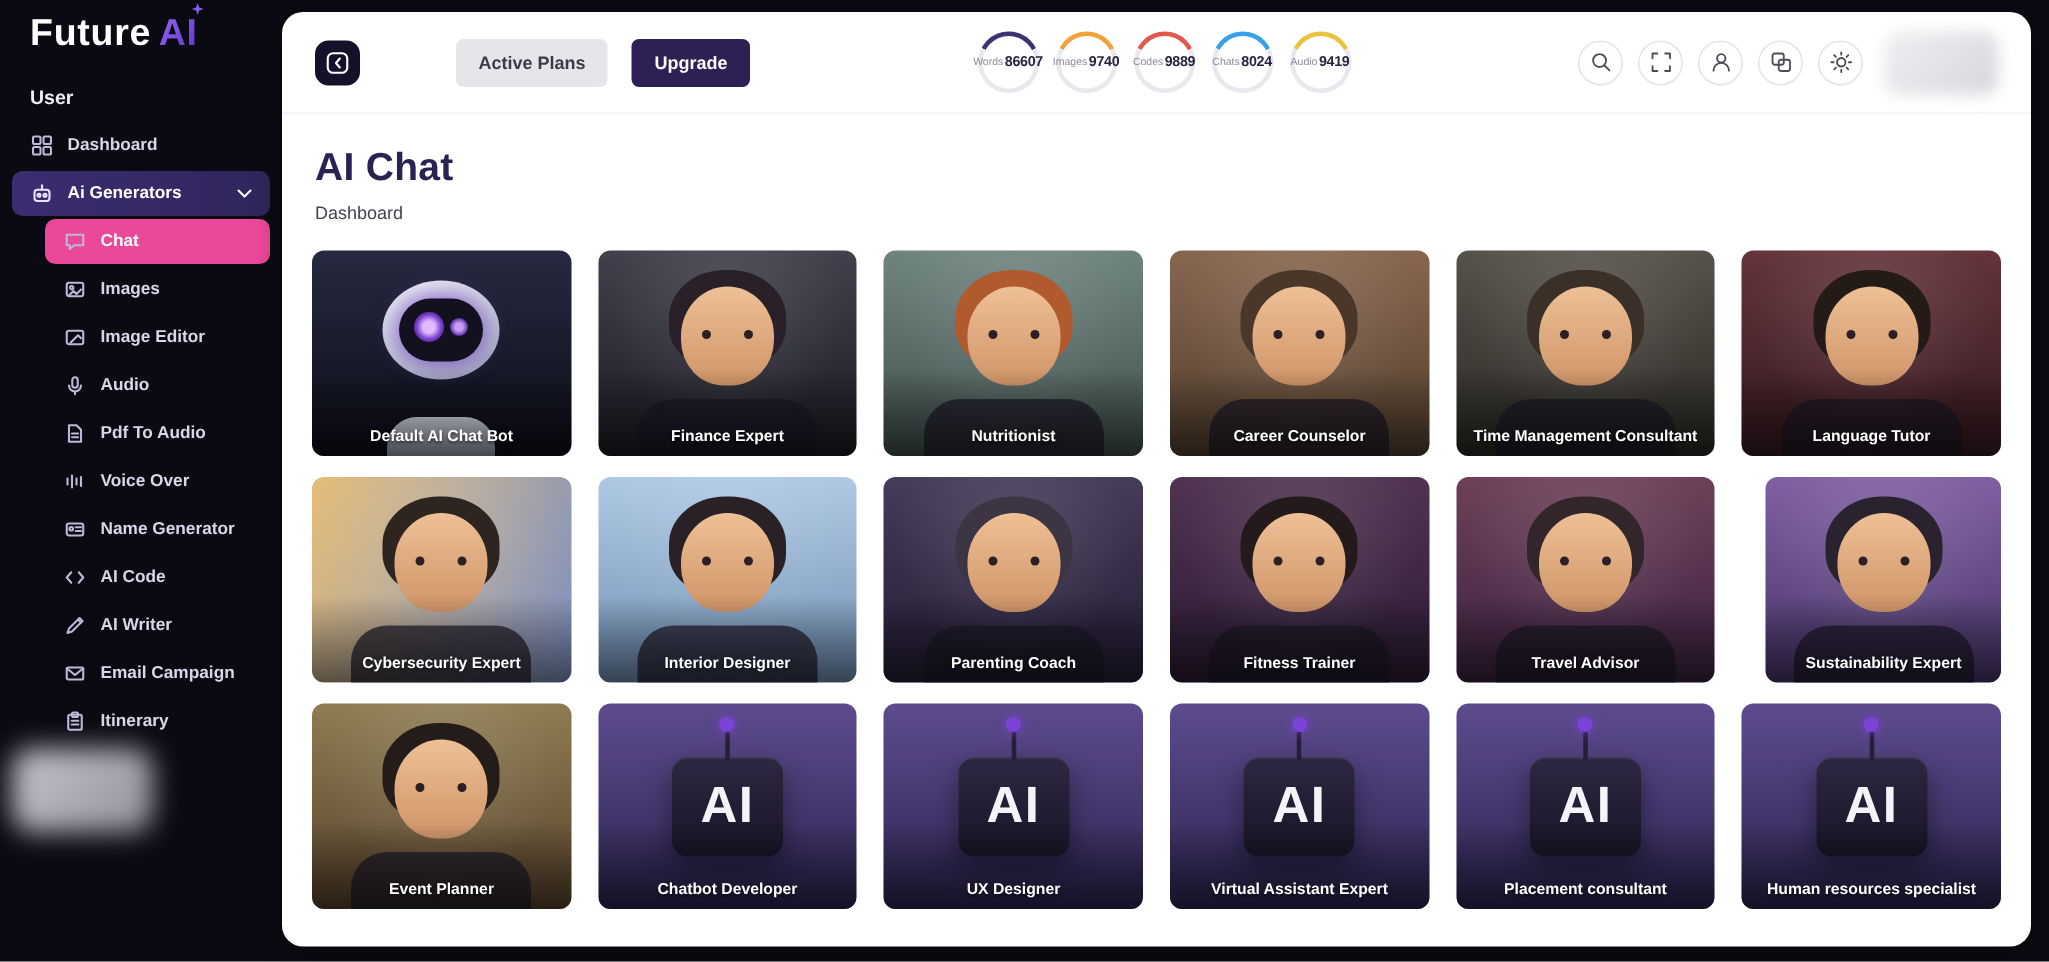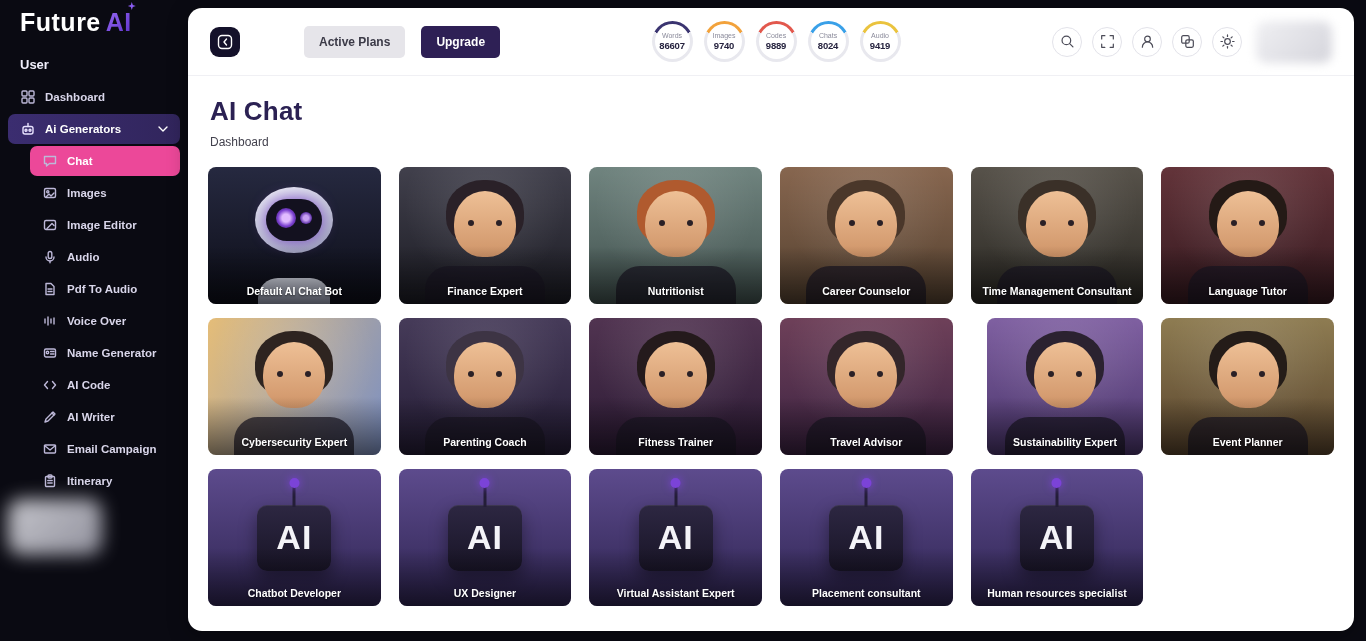--- a/index.html
+++ b/index.html
@@ -29,21 +29,21 @@
   
   .main{position:absolute;left:188px;top:8px;right:12px;bottom:10px;background:#fff;border-radius:14px;overflow:hidden;box-shadow:0 4px 20px rgba(0,0,0,.35)}
   .topbar{display:flex;align-items:center;height:68px;padding:0 22px;border-bottom:1px solid #f0f0f4}
   .collapse-btn{width:30px;height:30px;border-radius:9px;background:#14112a;display:flex;align-items:center;justify-content:center;cursor:pointer;border:none}
   .collapse-btn svg{width:16px;height:16px;stroke:#fff;fill:none;stroke-width:1.4;stroke-linecap:round;stroke-linejoin:round}
   .btn{border:none;border-radius:5px;font-size:12px;font-weight:600;padding:9px 15px;cursor:pointer;font-family:inherit}
   .btn-plans{background:#e6e5ea;color:#3b3a47;margin-left:64px}
   .btn-upgrade{background:#2e2055;color:#fff;margin-left:16px}
   .stats{display:flex;gap:11px;margin:0 auto}
   .stat{width:41px;height:41px;border-radius:50%;position:relative;flex:0 0 41px}
-  .stat-in{position:absolute;inset:3px;background:#fff;border-radius:50%;display:flex;flex-direction:column;align-items:center;justify-content:center;gap:1px}
+  .stat-in{position:absolute;inset:3px;background:#fff;border-radius:50%;display:flex;flex-direction:row;align-items:center;justify-content:center;gap:1px}
   .stat-label{font-size:7px;color:#8a8a9a}
   .stat-value{font-size:9.5px;font-weight:700;color:#26233f;letter-spacing:-.2px}
   .icon-row{display:flex;align-items:center;gap:10px}
   .icon-btn{width:30px;height:30px;border-radius:50%;border:1px solid #e3e3ea;background:#fff;display:flex;align-items:center;justify-content:center;cursor:pointer}
   .icon-btn svg{width:15px;height:15px;stroke:#4c4c58;fill:none;stroke-width:1.3;stroke-linecap:round;stroke-linejoin:round}
   .profile-blur{width:76px;height:42px;border-radius:10px;background:linear-gradient(135deg,#f0f0f3,#d5d5dc);filter:blur(5px);margin-left:4px}
 
   .page-head{padding:20px 22px 8px}
   .page-title{font-size:26px;font-weight:700;color:#2b2153;letter-spacing:.2px}
   .breadcrumb{margin-top:8px;font-size:12px;color:#43424e}
@@ -379,20 +379,29 @@
       </div>
       <div class="card avatar" style="background: linear-gradient(115deg, rgb(229, 189, 120), rgb(124, 144, 194));">
         <div class="bust">
           <div class="hair" style="background:#2e2420"></div>
           <div class="head"></div>
           <div class="torso"></div>
         </div>
         <div class="shade"></div>
         <div class="card-label">Cybersecurity Expert</div>
       </div>
+      <div class="card avatar" style="background: linear-gradient(rgb(175, 201, 227), rgb(115, 146, 183));">
+        <div class="bust">
+          <div class="hair" style="background:#2a2126"></div>
+          <div class="head"></div>
+          <div class="torso"></div>
+        </div>
+        <div class="shade"></div>
+        <div class="card-label">Interior Designer</div>
+      </div>
       <div class="card avatar" style="background: linear-gradient(rgb(70, 59, 89), rgb(36, 28, 53));">
         <div class="bust">
           <div class="hair" style="background:#3d3444"></div>
           <div class="head"></div>
           <div class="torso"></div>
         </div>
         <div class="shade"></div>
         <div class="card-label">Parenting Coach</div>
       </div>
       <div class="card avatar" style="background: linear-gradient(rgb(81, 52, 81), rgb(43, 26, 52));">

